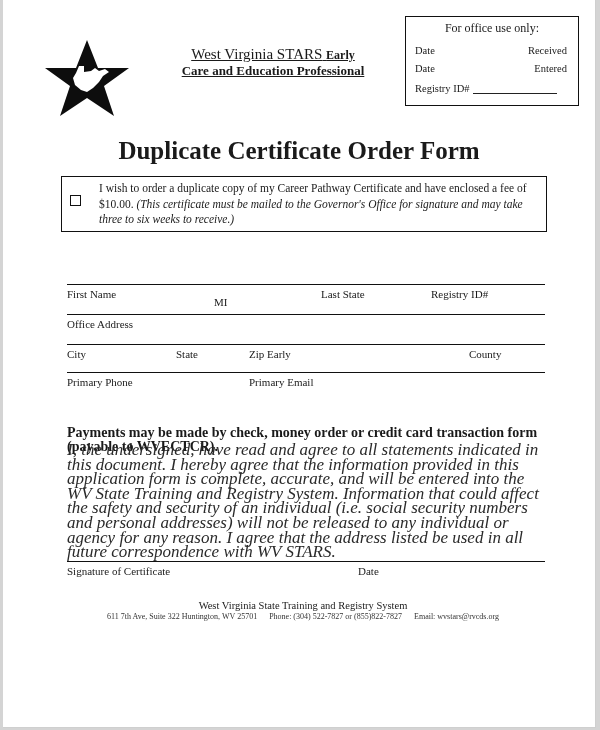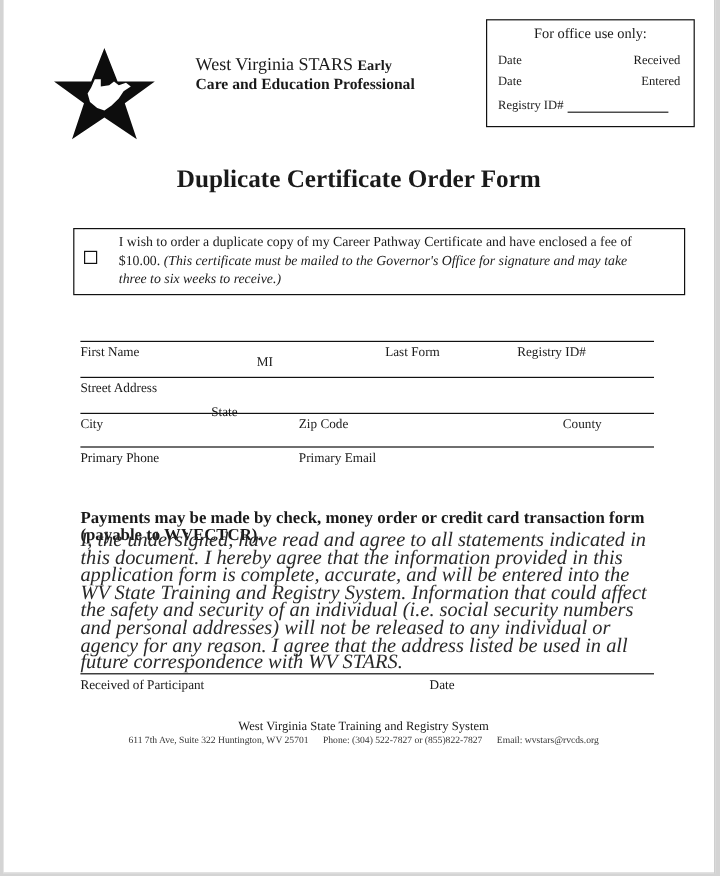--- a/index.html
+++ b/index.html
@@ -7,43 +7,43 @@
     .page {
       position: absolute; left: 3px; top: 0; width: 592px; height: 727px;
       background: #ffffff; border-right: 1px solid #cfcfcf; border-bottom: 1px solid #cfcfcf;
       font-family: "Liberation Serif", "DejaVu Serif", serif; color: #1a1a1a;
     }
     .abs { position: absolute; }
 
     
     .logo { left: 40px; top: 38px; width: 90px; height: 80px; }
 
-    .org-title { left: 160px; top: 47px; width: 220px; text-align: left; line-height: 15px; }
+    .org-title { left: 160px; top: 47px; width: 220px; text-align: center; line-height: 15px; text-decoration: underline; }
     .org-line1 { font-size: 15px; }
     .org-line1 b { font-size: 12px; font-weight: bold; }
     .org-line2, .org-line3 { font-size: 13px; font-weight: bold; }
 
     
     .office-box {
       left: 402px; top: 16px; width: 172px; height: 88px; border: 1px solid #111;
       font-size: 11px;
     }
     .office-title { position: absolute; left: 0; right: 0; top: 4px; text-align: center; font-size: 12px; }
     .office-row { position: absolute; left: 9px; right: 11px; display: flex; justify-content: space-between; font-size: 10.5px; }
     .office-reg { position: absolute; left: 9px; top: 66px; font-size: 10.5px; display: flex; align-items: flex-end; }
     .office-reg .line { display: inline-block; width: 84px; border-bottom: 1px solid #222; margin-left: 3px; height: 9px; }
 
     .form-title {
       left: 0; width: 592px; top: 137px; text-align: center;
-      font-size: 21px; font-weight: bold;
+      font-size: 25px; font-weight: bold;
     }
 
     
     .check-box {
-      left: 58px; top: 190px; width: 484px; height: 54px; border: 1.5px solid #111; padding-left: 24px;
+      left: 58px; top: 176px; width: 484px; height: 54px; border: 1.5px solid #111;
     }
     .check-square {
       position: absolute; left: 8px; top: 18px; width: 9px; height: 9px; border: 1.3px solid #111; background: #fff;
     }
     .check-text {
       position: absolute; left: 37px; top: 4px; width: 445px; font-size: 11.5px; line-height: 15.5px;
     }
     .check-text i { font-style: italic; }
 
     
@@ -100,41 +100,41 @@
     <div class="check-square"></div>
     <div class="check-text">
       <span>I wish to order a duplicate copy of my Career Pathway Certificate and have enclosed a fee of $10.00.</span>
       <i>(This certificate must be mailed to the Governor's Office for signature and may take three to six weeks to receive.)</i>
     </div>
   </div>
 
   <div class="rule" style="top:284px;"></div>
   <span class="field-label" style="left:64px; top:288px;">First Name</span>
   <span class="field-label" style="left:211px; top:296px;">MI</span>
-  <span class="field-label" style="left:318px; top:288px;">Last Form</span>
+  <span class="field-label" style="left:318px; top:288px;">Last State</span>
   <span class="field-label" style="left:428px; top:288px;">Registry ID#</span>
 
   <div class="rule" style="top:314px;"></div>
-  <span class="field-label" style="left:64px; top:318px;">Street Address</span>
+  <span class="field-label" style="left:64px; top:318px;">Office Address</span>
 
   <div class="rule" style="top:344px;"></div>
   <span class="field-label" style="left:64px; top:348px;">City</span>
-  <span class="field-label" style="left:173px; top:338px;">State</span>
-  <span class="field-label" style="left:246px; top:348px;">Zip Code</span>
+  <span class="field-label" style="left:173px; top:348px;">State</span>
+  <span class="field-label" style="left:246px; top:348px;">Zip Early</span>
   <span class="field-label" style="left:466px; top:348px;">County</span>
 
   <div class="rule" style="top:372px;"></div>
   <span class="field-label" style="left:64px; top:376px;">Primary Phone</span>
   <span class="field-label" style="left:246px; top:376px;">Primary Email</span>
 
   <div class="abs payments">Payments may be made by check, money order or credit card transaction form (payable to WVECTCR).</div>
   <div class="abs agreement">I, the undersigned, have read and agree to all statements indicated in this document. I hereby agree that the information provided in this application form is complete, accurate, and will be entered into the WV State Training and Registry System.  Information that could affect the safety and security of an individual (i.e. social security numbers and personal addresses) will not be released to any individual or agency for any reason.  I agree that the address listed be used in all future correspondence with WV STARS.</div>
 
   <div class="rule" style="top:561px;"></div>
-  <span class="field-label" style="left:64px; top:565px;">Received of Participant</span>
+  <span class="field-label" style="left:64px; top:565px;">Signature of Certificate</span>
   <span class="field-label" style="left:355px; top:565px;">Date</span>
 
   <div class="abs footer-title">West Virginia State Training and Registry System</div>
   <div class="abs footer-addr">
     <span>611 7th Ave, Suite 322 Huntington, WV 25701</span>
     <span>Phone: (304) 522-7827 or (855)822-7827</span>
     <span>Email: wvstars@rvcds.org</span>
   </div>
 
 </div>

